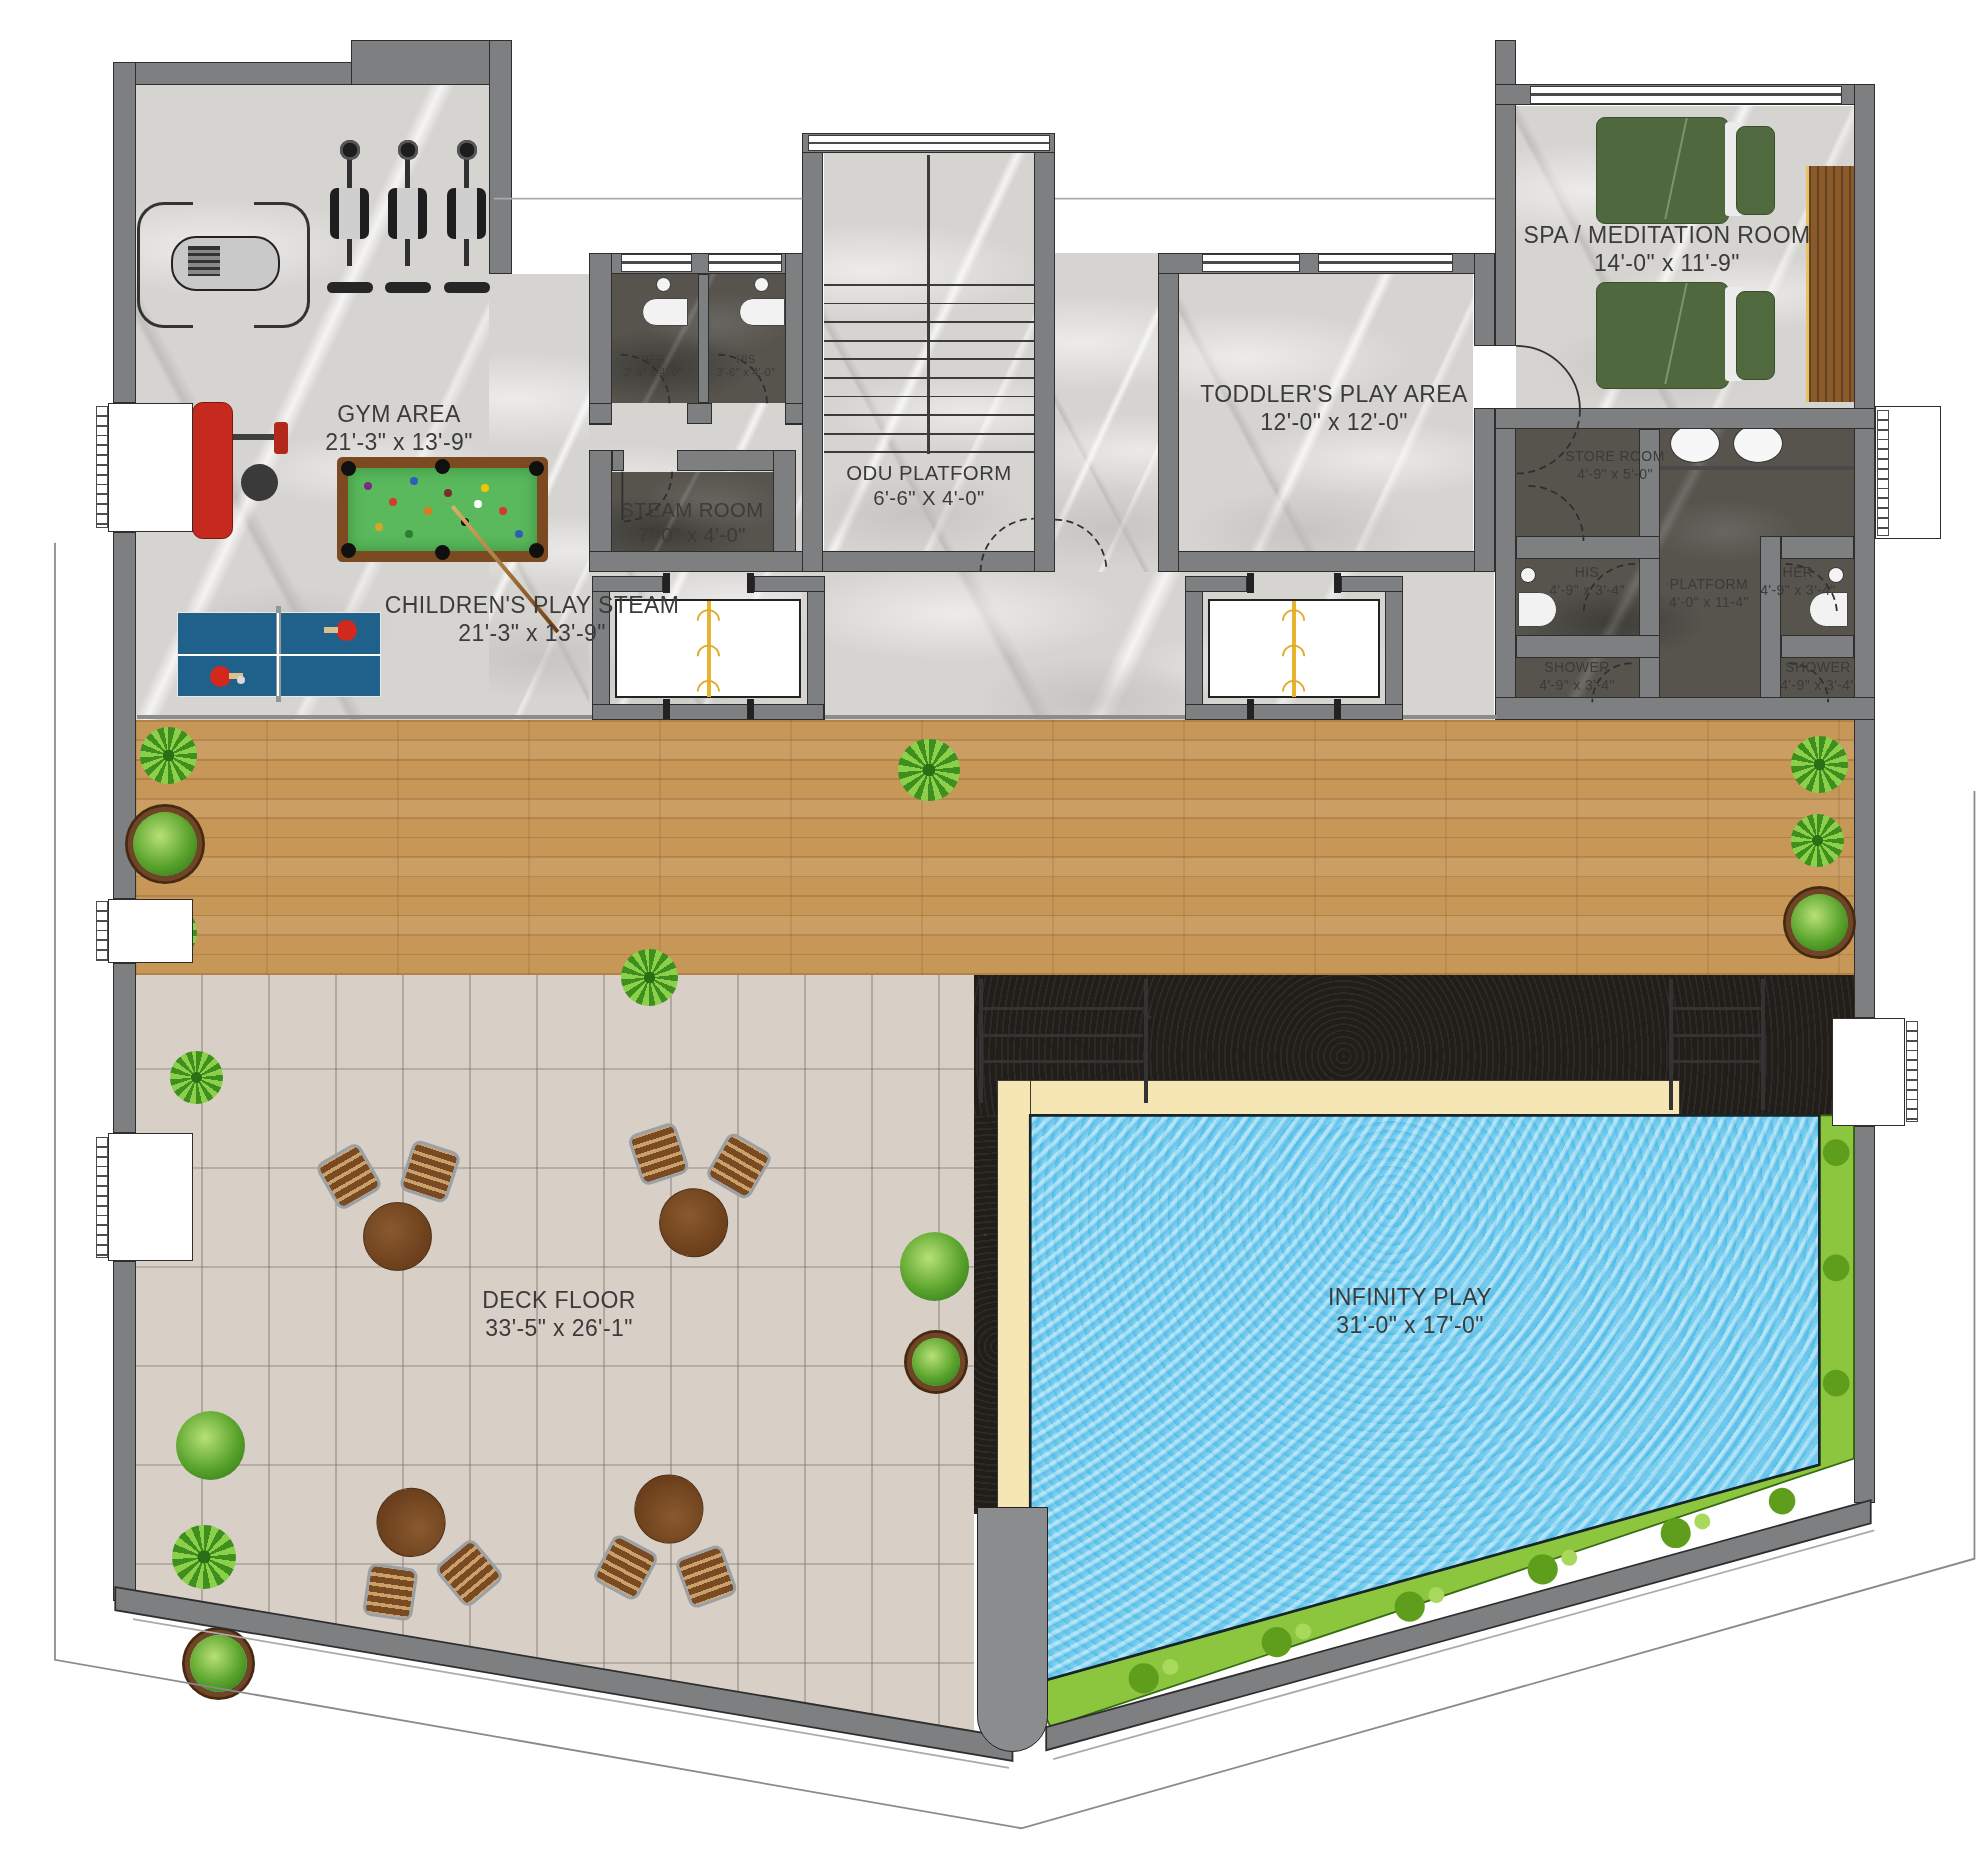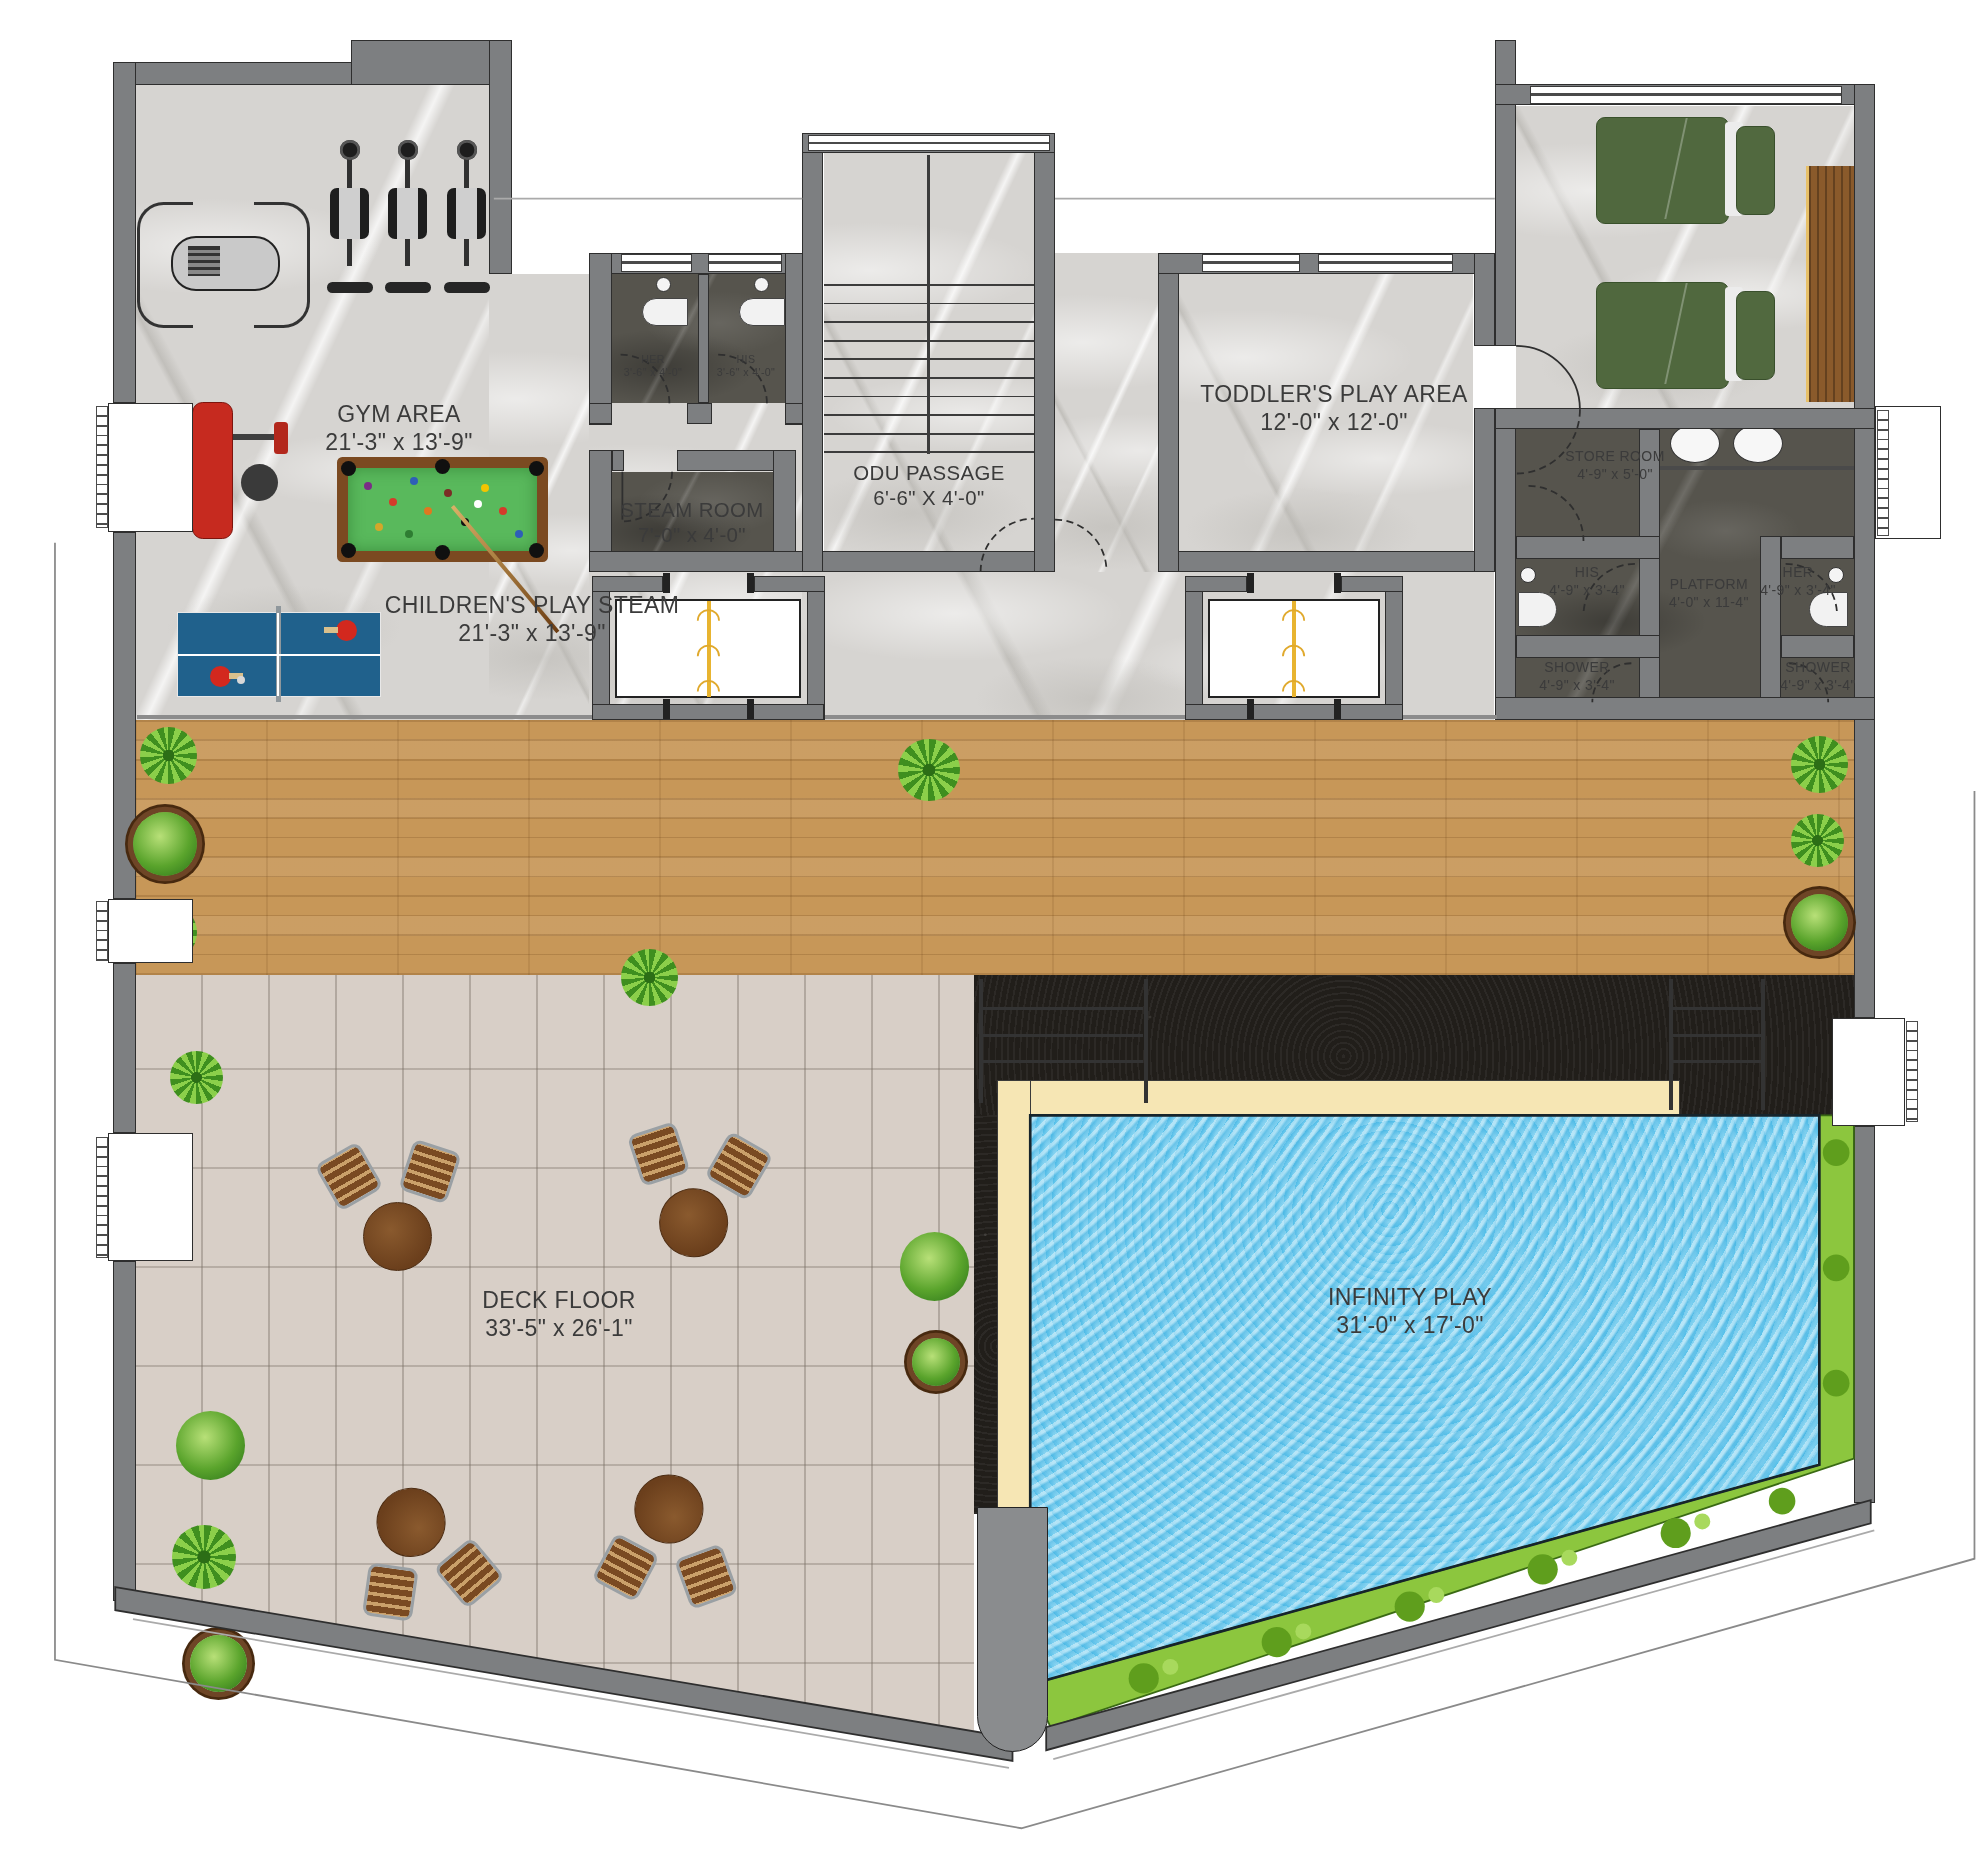--- a/index.html
+++ b/index.html
@@ -425,27 +425,31 @@
     </div>
   <div class="lbl tiny" style="left:746px;top:353px">
     <div>HIS</div>
       <div>3'-6" x 4'-0"</div>
     </div>
   <div class="lbl mid" style="left:692px;top:498px">
     <div>STEAM ROOM</div>
       <div>7'-0" x 4'-0"</div>
     </div>
   <div class="lbl mid" style="left:929px;top:461px">
-    <div>ODU PASSAGE</div>
+    <div>ODU PLATFORM</div>
       <div>6'-6" X 4'-0"</div>
     </div>
   <div class="lbl big" style="left:1334px;top:381px">
     <div>TODDLER'S PLAY AREA</div>
       <div>12'-0" x 12'-0"</div>
     </div>
+  <div class="lbl big" style="left:1667px;top:222px">
+    <div>SPA / MEDITATION ROOM</div>
+      <div>14'-0" x 11'-9"</div>
+    </div>
   <div class="lbl small" style="left:1615px;top:448px">
     <div>STORE ROOM</div>
       <div>4'-9" x 5'-0"</div>
     </div>
   <div class="lbl small" style="left:1587px;top:564px">
     <div>HIS</div>
       <div>4'-9" x 3'-4"</div>
     </div>
   <div class="lbl small" style="left:1709px;top:576px">
     <div>PLATFORM</div>

